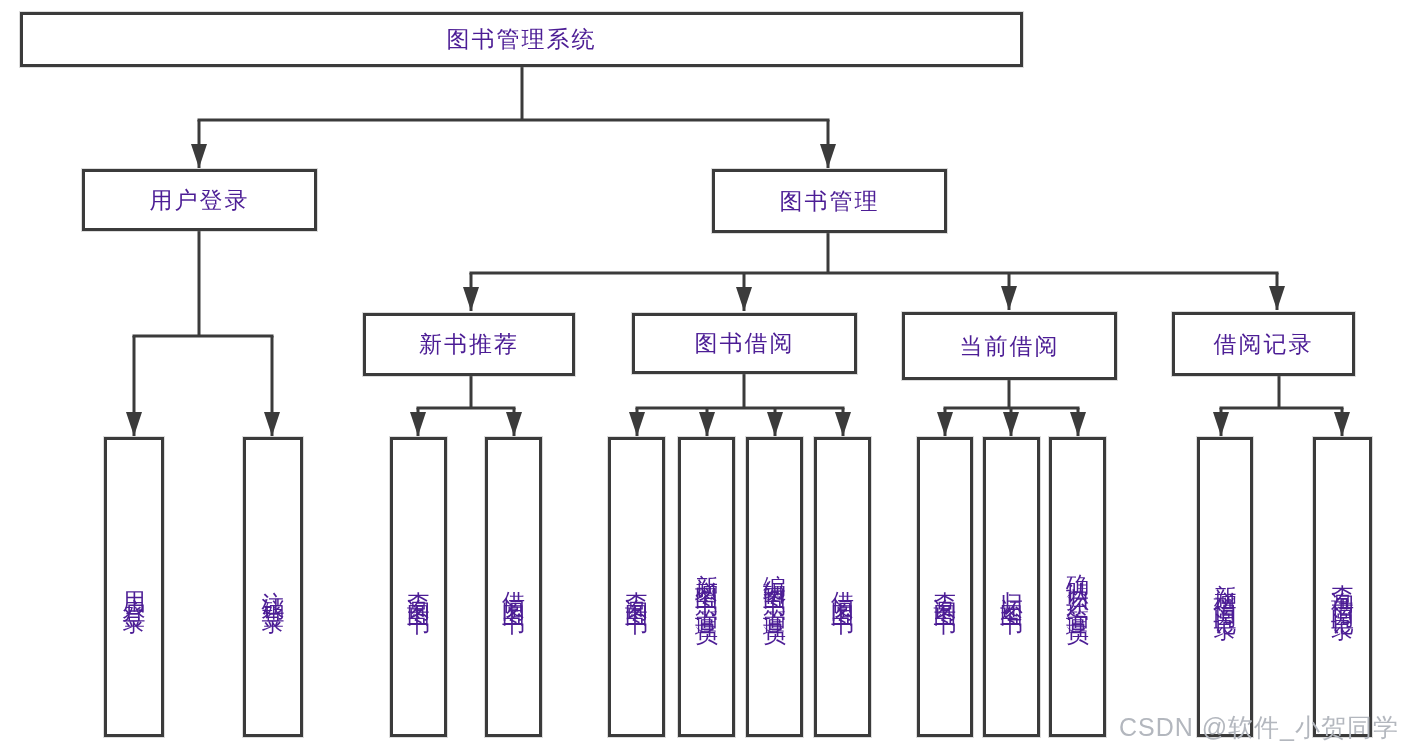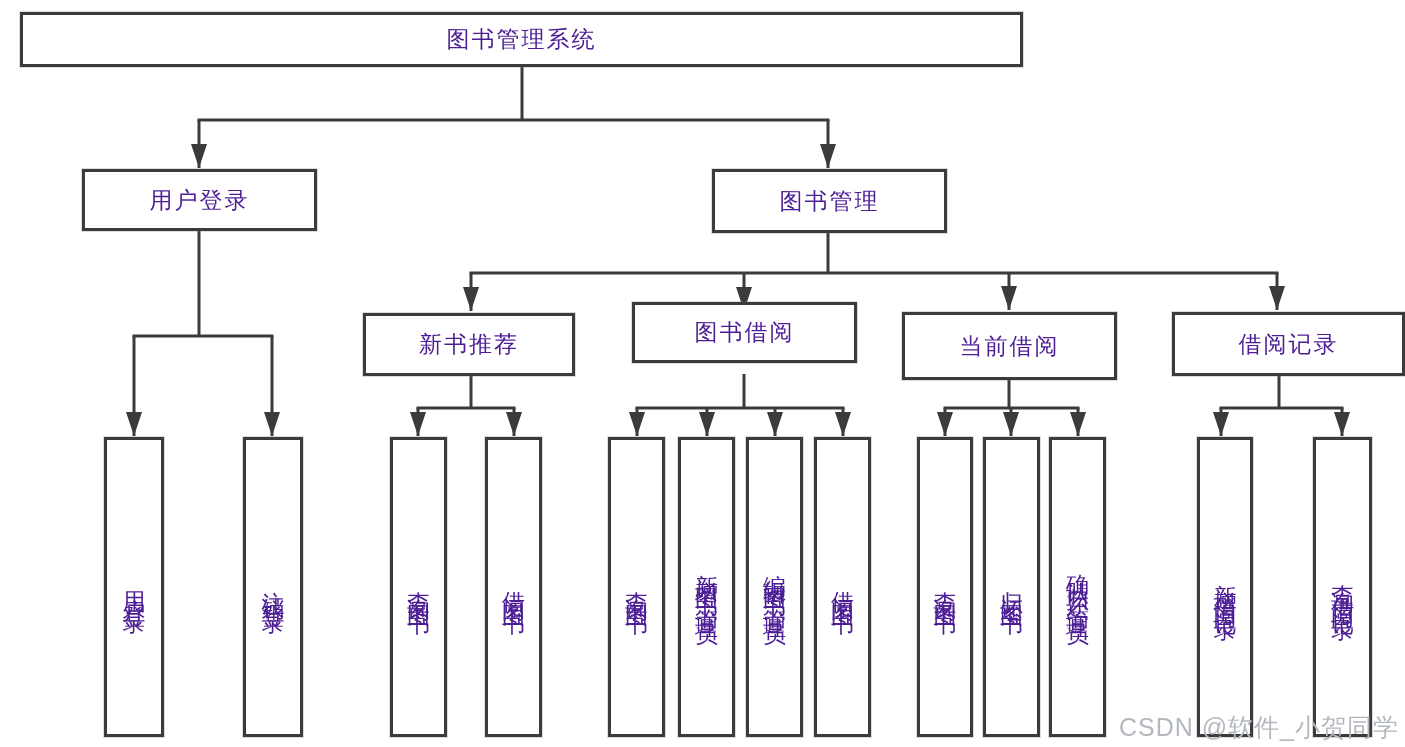--- a/index.html
+++ b/index.html
@@ -120,27 +120,27 @@
   <div class="box hbox" style="left:82px;top:169px;width:235px;height:62px;">
     <span>用户登录</span>
   </div>
   <div class="box hbox" style="left:712px;top:169px;width:235px;height:64px;">
     <span>图书管理</span>
   </div>
 
   <div class="box hbox" style="left:363px;top:313px;width:212px;height:63px;">
     <span>新书推荐</span>
   </div>
-  <div class="box hbox" style="left:632px;top:302px;width:225px;height:61px;">
+  <div class="box hbox" style="left:632px;top:313px;width:225px;height:61px;">
     <span>图书借阅</span>
   </div>
   <div class="box hbox" style="left:902px;top:312px;width:215px;height:68px;">
     <span>当前借阅</span>
   </div>
-  <div class="box hbox" style="left:1172px;top:312px;width:233px;height:64px;">
+  <div class="box hbox" style="left:1172px;top:312px;width:183px;height:64px;">
     <span>借阅记录</span>
   </div>
 
   <div class="box vbox" style="left:104px;top:437px;width:60px;height:300px;">
     <span class="vtext">用户登录</span>
   </div>
   <div class="box vbox" style="left:243px;top:437px;width:60px;height:300px;">
     <span class="vtext">注销登录</span>
   </div>
 

